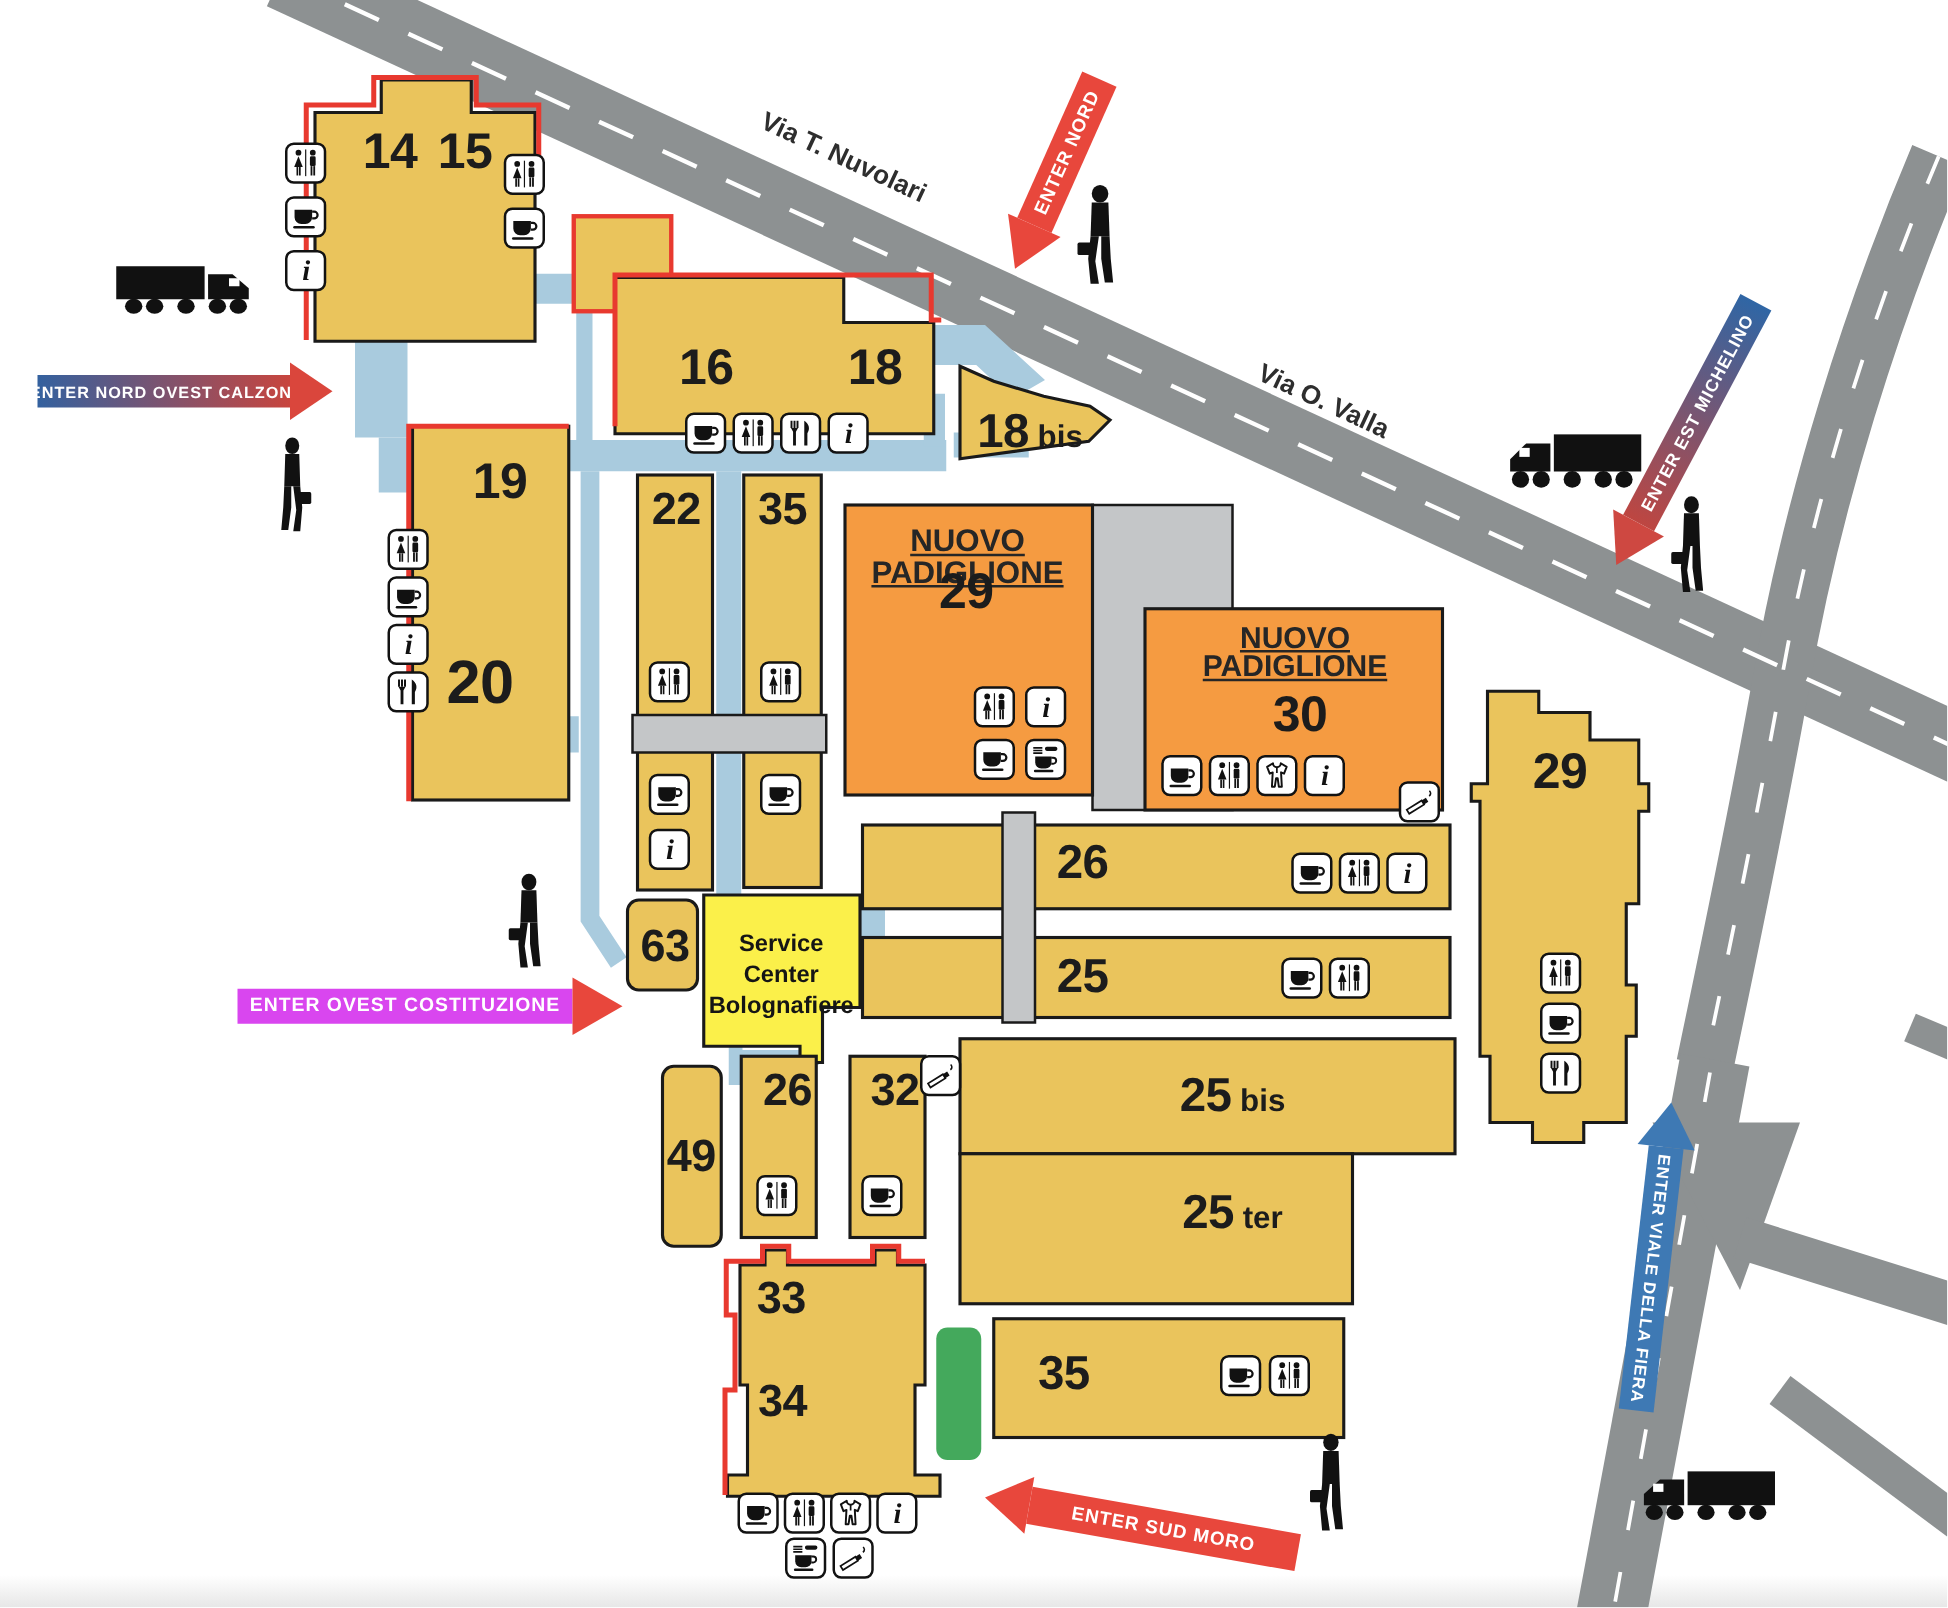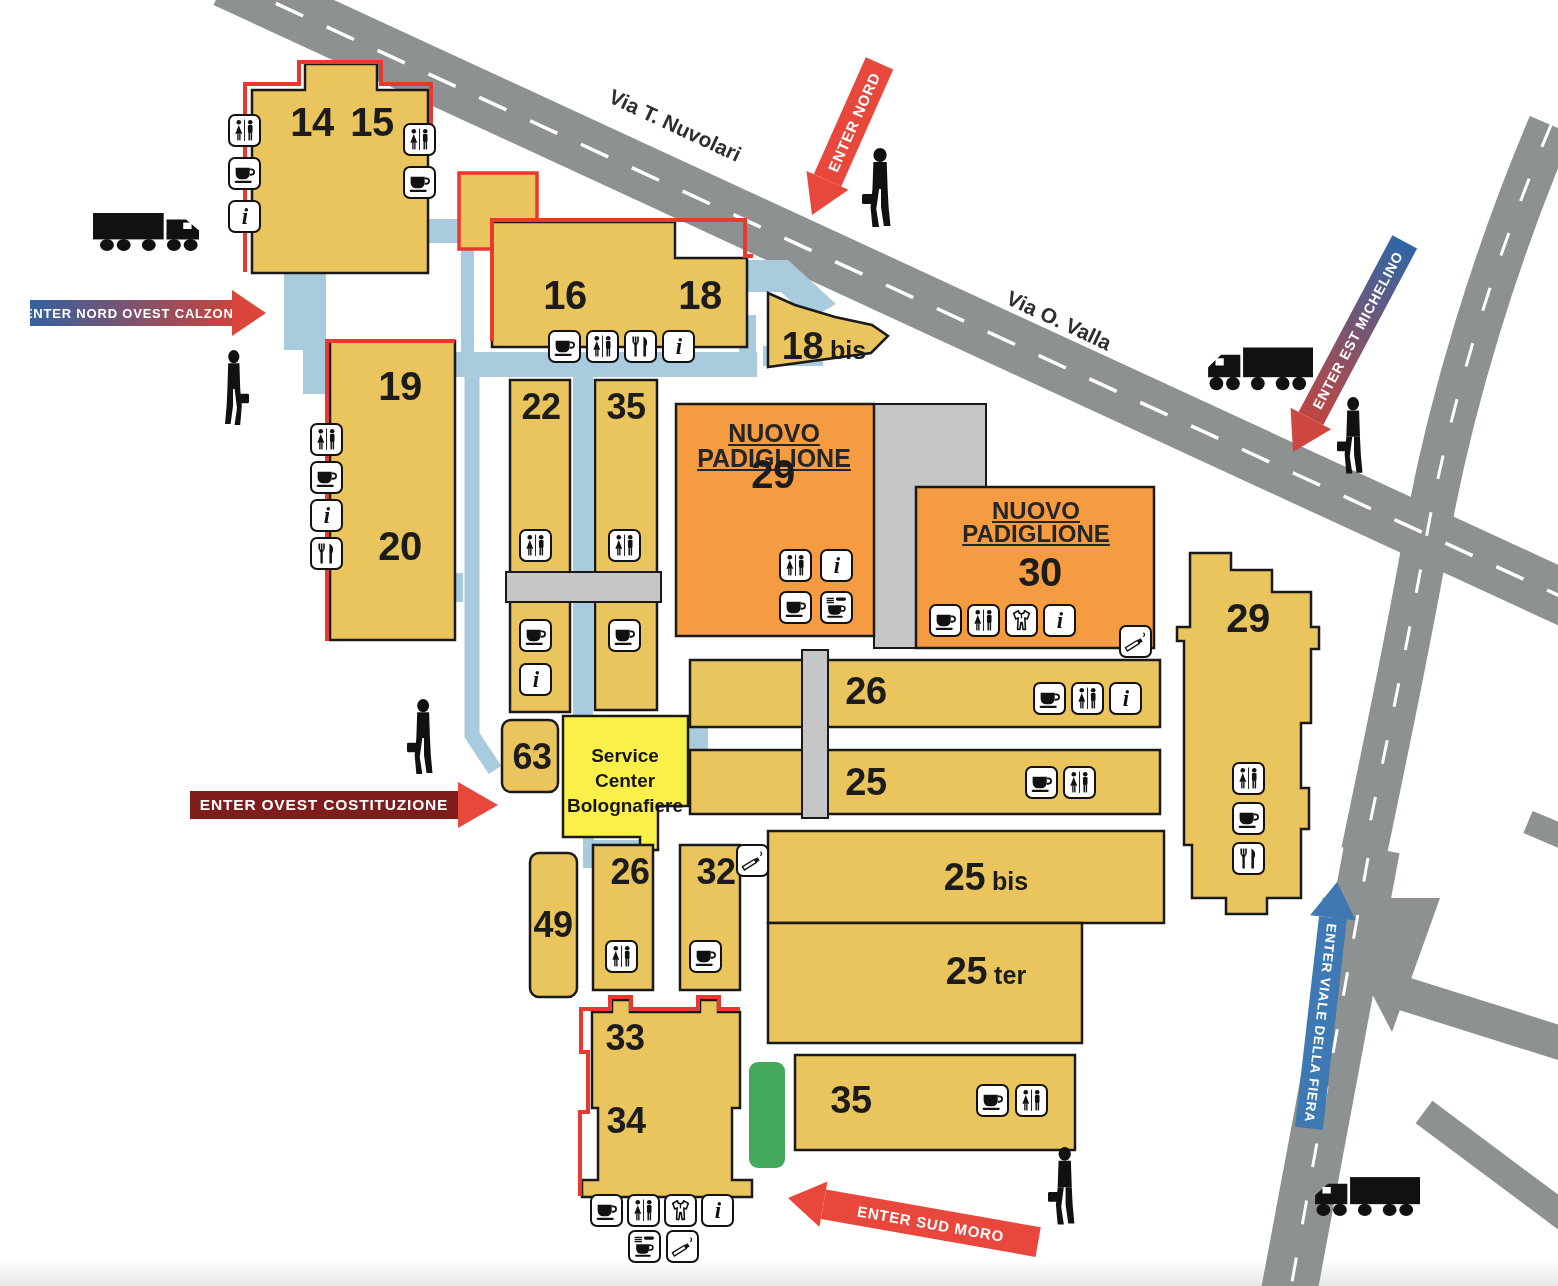--- a/index.html
+++ b/index.html
@@ -150,21 +150,21 @@
 </svg>
 
 <div class="lbl" style="left:312px;top:122px;font-size:40px">14</div>
 <div class="lbl" style="left:372px;top:122px;font-size:40px">15</div>
 <div class="lbl" style="left:565px;top:295px;font-size:40px">16</div>
 <div class="lbl" style="left:700px;top:295px;font-size:40px">18</div>
 <div class="lbl" style="left:824px;top:346px;font-size:38px">
   <span>18</span><span class="suffix">bis</span>
 </div>
 <div class="lbl" style="left:400px;top:386px;font-size:40px">19</div>
-<div class="lbl" style="left:400px;top:546px;font-size:40px">20</div>
+<div class="lbl" style="left:384px;top:546px;font-size:49px">20</div>
 <div class="lbl" style="left:541px;top:407px;font-size:36px">22</div>
 <div class="lbl" style="left:626px;top:407px;font-size:36px">35</div>
 <div class="pad-title" style="left:774px;top:446px;width:190px;white-space:normal">NUOVO PADIGLIONE</div>
 <div class="lbl" style="left:773px;top:474px;font-size:40px">29</div>
 <div class="pad-title" style="left:1036px;top:522px;width:220px;white-space:normal;font-size:24px;line-height:23px">NUOVO PADIGLIONE</div>
 <div class="lbl" style="left:1040px;top:572px;font-size:40px">30</div>
 <div class="lbl" style="left:866px;top:691px;font-size:38px">26</div>
 <div class="lbl" style="left:866px;top:782px;font-size:38px">25</div>
 <div class="lbl" style="left:986px;top:877px;font-size:38px">
   <span>25</span><span class="suffix">bis</span>
@@ -636,21 +636,21 @@
         </svg>
       </span>
     </div>
 
 <div class="enter-arrow" style="left:30px;top:290px">
   <div class="shaft" style="width:202px;height:26px;font-size:13px;background:linear-gradient(90deg,#33619F,#C8453E)">ENTER NORD OVEST CALZONI</div>
   <div class="head" style="border-left:34px solid #DA463C"></div>
 </div>
 
 <div class="enter-arrow" style="left:190px;top:782px">
-  <div class="shaft" style="width:268px;height:28px;font-size:15.5px;background:#7f1d1d">ENTER OVEST COSTITUZIONE</div>
+  <div class="shaft" style="width:268px;height:28px;font-size:15.5px;background:#d946ef">ENTER OVEST COSTITUZIONE</div>
   <div class="head" style="border-left:40px solid #E8473C"></div>
 </div>
 
 <div class="enter-arrow" style="left:812px;top:192px;transform:rotate(-66deg)">
   <div class="head" style="border-right:38px solid #E8473C"></div>
   <div class="shaft" style="width:128px;height:30px;font-size:15px;background:#E8473C">ENTER NORD</div>
 </div>
 
 <div class="enter-arrow" style="left:1293px;top:429px;transform:rotate(-62deg)">
   <div class="head" style="border-right:38px solid #CE4841"></div>

